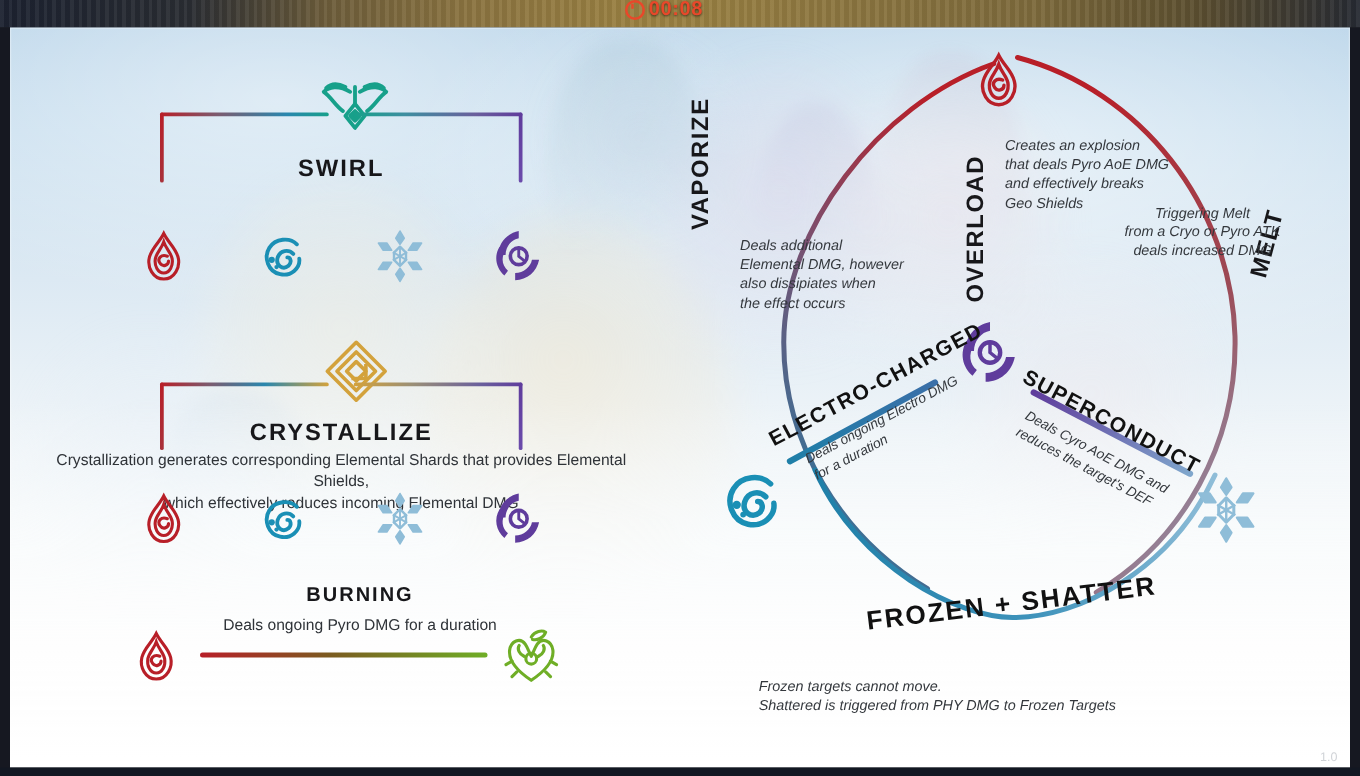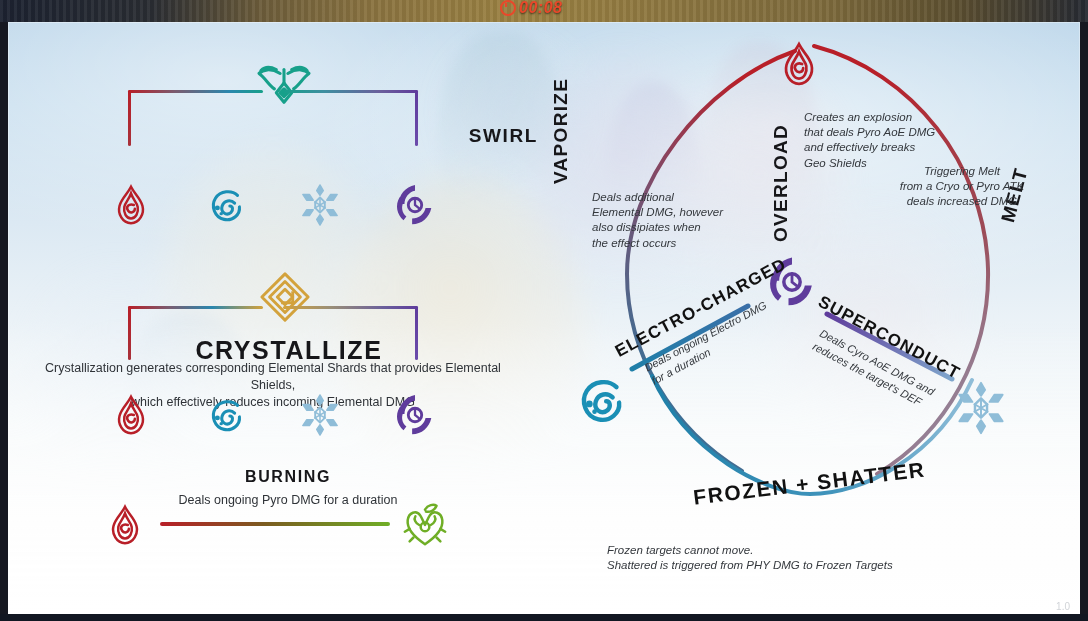--- a/index.html
+++ b/index.html
@@ -7,21 +7,21 @@
   #screen{position:relative;width:1088px;height:621px;overflow:hidden;background:#1b1c22;}
 
   
   .game-top{position:absolute;left:0;top:0;width:1088px;height:22px;
     background:linear-gradient(90deg,#1c2230 0%,#2a2d33 14%,#6d5d3b 24%,#8a7340 34%,#9c8242 48%,#8c7640 62%,#7d6a3c 76%,#5c4f30 88%,#262a33 100%);
     overflow:hidden;}
   .game-top:after{content:"";position:absolute;left:0;top:0;right:0;bottom:0;
     background:repeating-linear-gradient(90deg,rgba(255,255,255,.05) 0 3px,rgba(0,0,0,.05) 3px 7px);}
   .timer{position:absolute;left:500px;top:-1px;display:flex;align-items:center;gap:3px;
      color:#e8482a;font-size:16px;font-weight:bold;letter-spacing:.5px;
-     text-shadow:0 1px 2px rgba(0,0,0,.6);font-family:"Liberation Sans",sans-serif;z-index:4;font-style:italic;}
+     text-shadow:0 1px 2px rgba(0,0,0,.6);font-family:"Liberation Sans",sans-serif;z-index:4;}
   .timer .clk{width:12px;height:12px;border:2px solid #e8482a;border-radius:50%;position:relative;display:inline-block;}
   .timer .clk:before{content:"";position:absolute;left:3px;top:1px;width:2px;height:4px;background:#e8482a;}
 
   
   .card{position:absolute;left:8px;top:22px;width:1072px;height:592px;overflow:hidden;
     background:
       radial-gradient(ellipse 70% 50% at 72% 18%, rgba(255,255,255,.55) 0%, rgba(255,255,255,0) 62%),
       radial-gradient(ellipse 50% 40% at 20% 10%, rgba(255,255,255,.45) 0%, rgba(255,255,255,0) 70%),
       linear-gradient(180deg,#bcd6ea 0%,#c9dfef 14%,#dce9f3 34%,#eef4f8 54%,#f7fafb 70%,#fdfdfd 84%,#ffffff 100%);}
 
@@ -118,21 +118,21 @@
         </g>
       </svg>
 
       <div class="bracket" style="left:120px;top:68px;width:290px;height:56px;">
         <div class="hline" style="left:0;top:0;width:135px;background:linear-gradient(90deg,#b81f28,#7a5c70 35%,#2a87ae 75%,#17a08a);"></div>
         <div class="vline" style="left:0;top:0;height:56px;background:linear-gradient(180deg,#b81f28,#a8313a);"></div>
         <div class="hline" style="left:155px;top:0;width:135px;background:linear-gradient(90deg,#17a08a,#3e8fa0 30%,#6a5f9c 72%,#5f3c9c);"></div>
         <div class="vline" style="left:287px;top:0;height:56px;background:linear-gradient(180deg,#5f3c9c,#6b4bab);"></div>
       </div>
 
-      <div class="rx-title" style="position:absolute;left:0;top:103px;width:530px;font-size:19px;text-align:right;">SWIRL</div>
+      <div class="rx-title" style="position:absolute;left:0;top:103px;width:530px;font-size:19px;">SWIRL</div>
 
       <div class="elem-row" style="left:100px;top:160px;width:330px;">
 
         <svg class="el" viewBox="0 0 48 48">
           <g fill="none" stroke="#b81f28" stroke-width="2.6" stroke-linecap="round">
             <path d="M24 5 C20 13 14 17 12 25 C10 33 15 43 24 43 C33 43 38 33 36 25 C34 17 28 13 24 5 Z"></path>
             <path d="M24 12 C22 18 18 21 17 26 C16 32 19 38 24 38 C29 38 32 32 31 26 C30 21 26 18 24 12 Z"></path>
             <path d="M27 24 C22 22 18 26 21 30 C23 33 28 32 28 28"></path>
           </g>
         </svg>
@@ -181,21 +181,21 @@
         </g>
       </svg>
 
       <div class="bracket" style="left:120px;top:66px;width:290px;height:54px;">
         <div class="hline" style="left:0;top:0;width:135px;background:linear-gradient(90deg,#b81f28,#7a5c70 30%,#2a87ae 62%,#d3a23c);"></div>
         <div class="vline" style="left:0;top:0;height:54px;background:linear-gradient(180deg,#b81f28,#a8313a);"></div>
         <div class="hline" style="left:155px;top:0;width:135px;background:linear-gradient(90deg,#d3a23c,#9a8f77 35%,#6a5f9c 75%,#5f3c9c);"></div>
         <div class="vline" style="left:287px;top:0;height:54px;background:linear-gradient(180deg,#5f3c9c,#6b4bab);"></div>
       </div>
 
-      <div class="rx-title" style="position:absolute;left:0;top:96px;width:530px;font-size:25px;margin-left:16px;">CRYSTALLIZE</div>
+      <div class="rx-title" style="position:absolute;left:0;top:96px;width:530px;font-size:19px;">CRYSTALLIZE</div>
       <div class="rx-desc" style="position:absolute;left:15px;top:120px;width:500px;font-size:12.5px;white-space:pre-line;">Crystallization generates corresponding Elemental Shards that provides Elemental Shields,
 which effectively reduces incoming Elemental DMG</div>
 
       <div class="elem-row" style="left:100px;top:152px;width:330px;">
         <svg class="el" viewBox="0 0 48 48">
           <g fill="none" stroke="#b81f28" stroke-width="2.6" stroke-linecap="round">
             <path d="M24 5 C20 13 14 17 12 25 C10 33 15 43 24 43 C33 43 38 33 36 25 C34 17 28 13 24 5 Z"></path>
             <path d="M24 12 C22 18 18 21 17 26 C16 32 19 38 24 38 C29 38 32 32 31 26 C30 21 26 18 24 12 Z"></path>
             <path d="M27 24 C22 22 18 26 21 30 C23 33 28 32 28 28"></path>
           </g>

